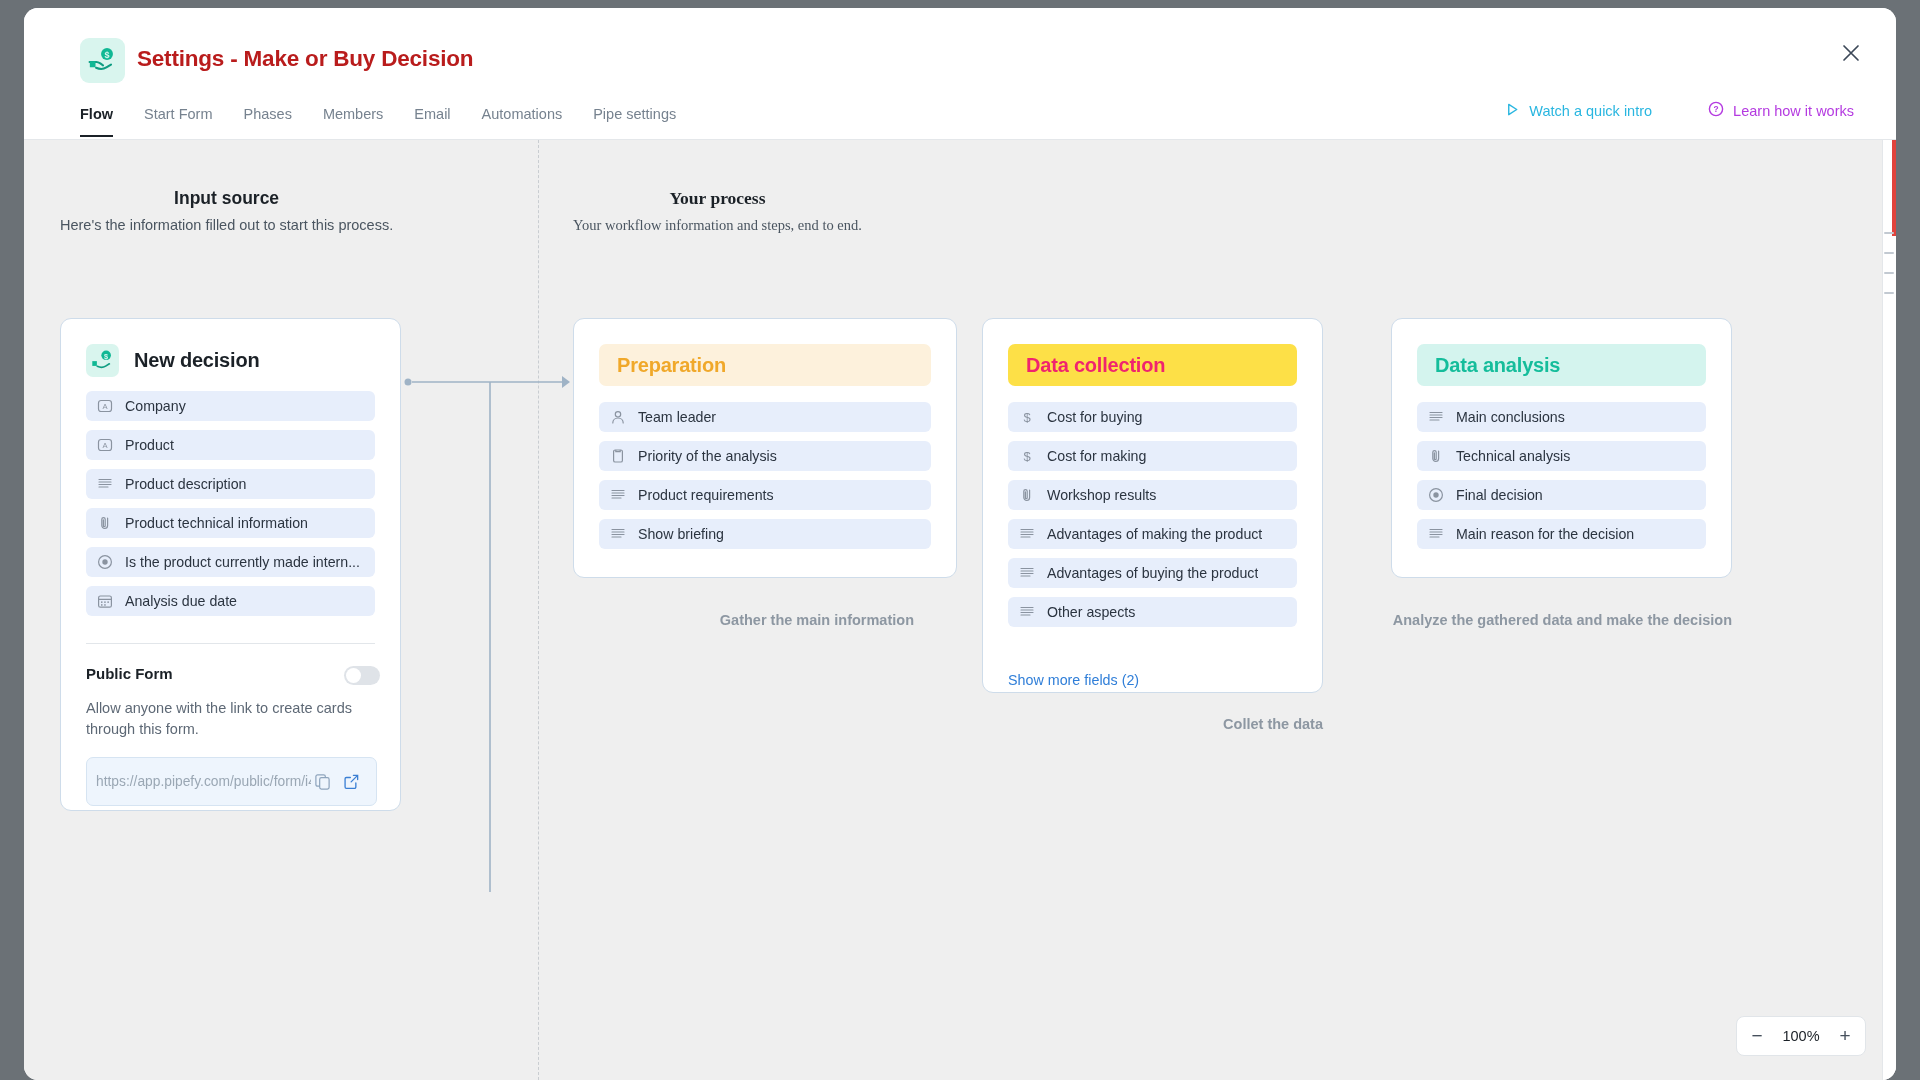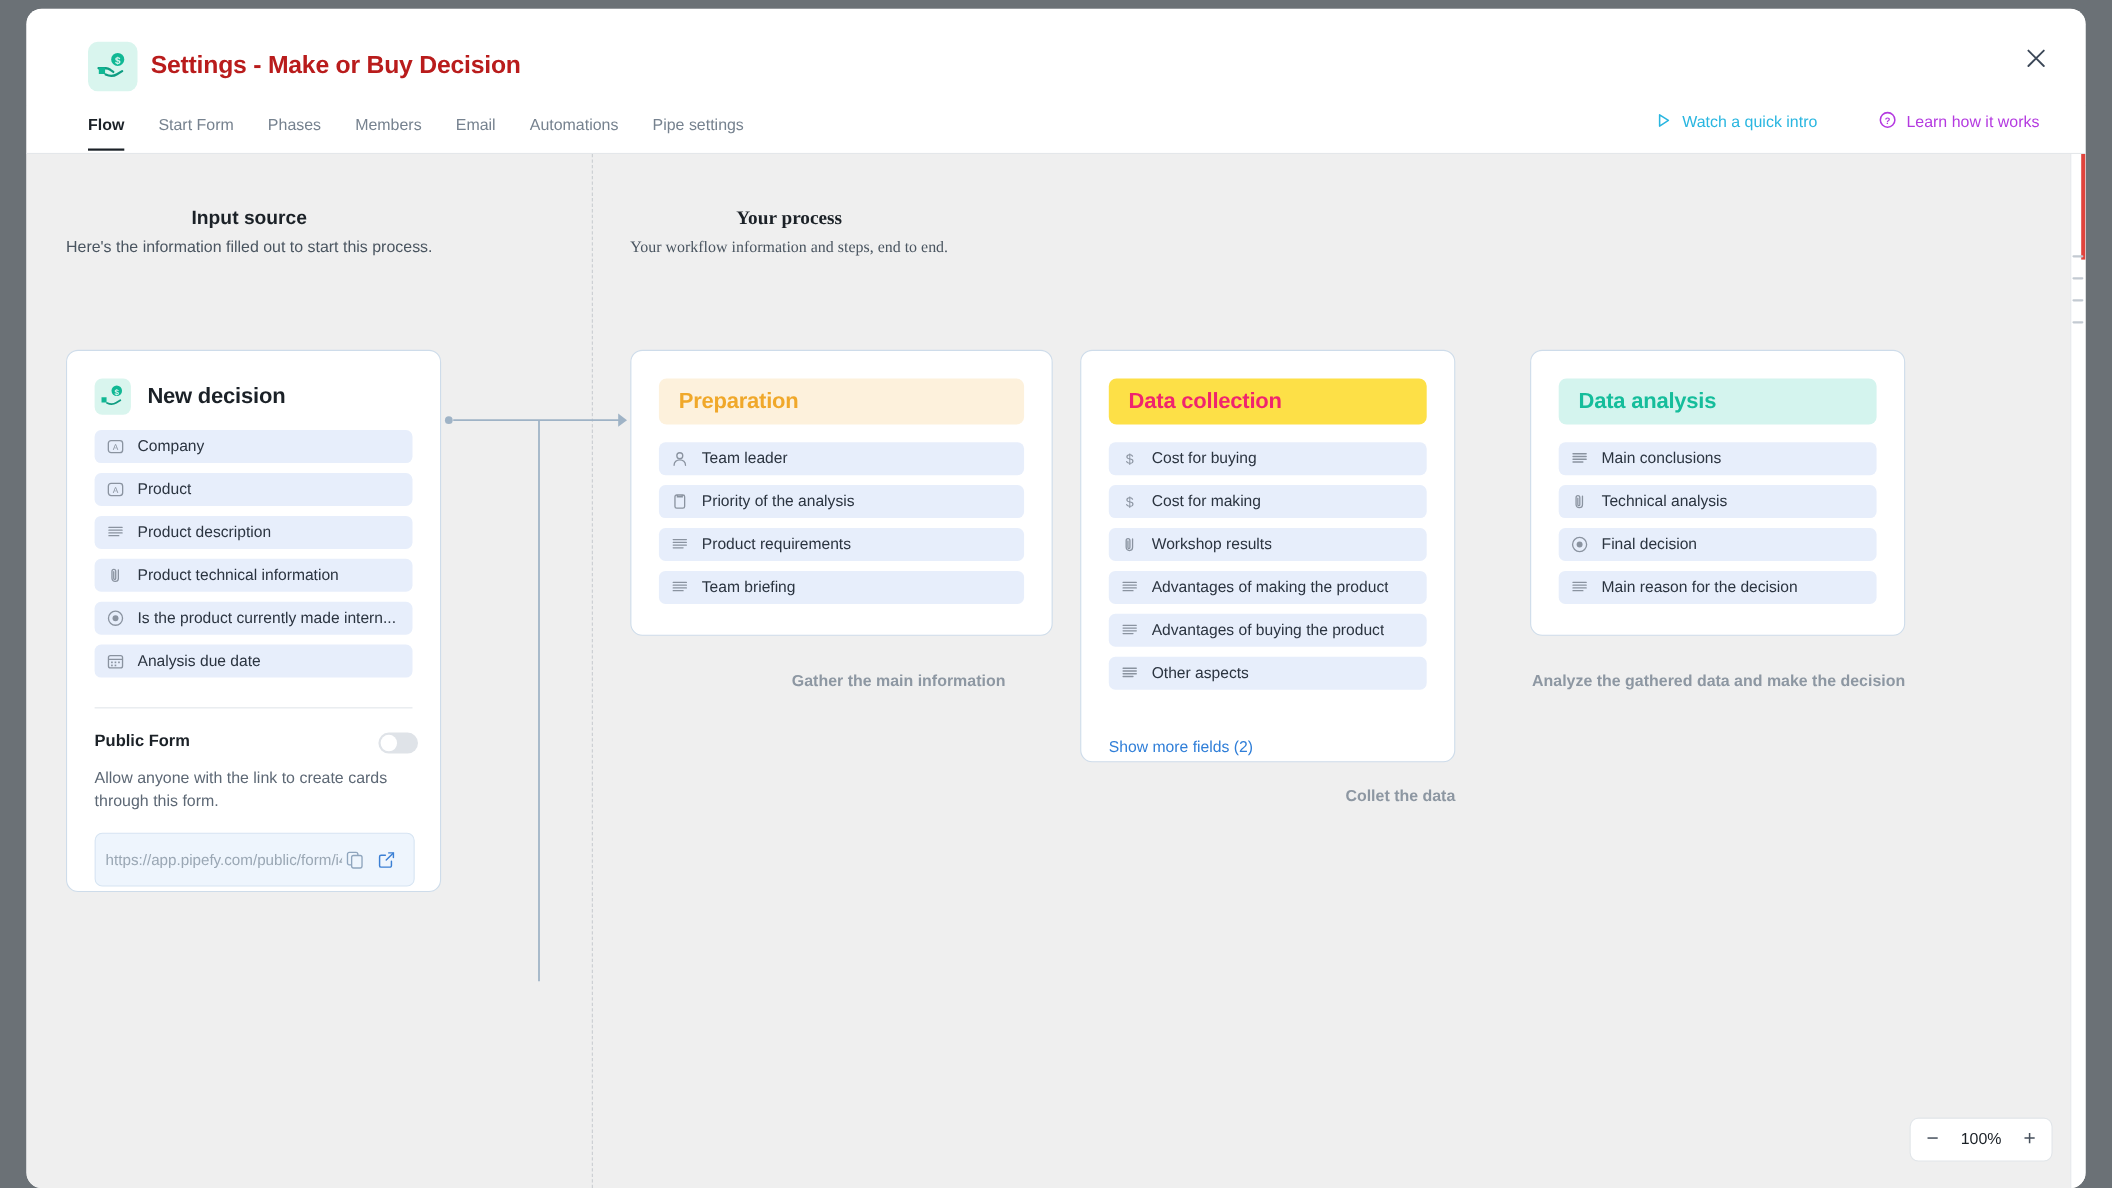--- a/index.html
+++ b/index.html
@@ -379,21 +379,21 @@
           <span class="fi">
             <svg width="16" height="16" viewBox="0 0 16 16">
                 <g stroke="#8a93a0" stroke-width="1.15" stroke-linecap="round">
                   <path d="M2 3.5h12"></path>
                   <path d="M2 6h12"></path>
                   <path d="M2 8.5h12"></path>
                   <path d="M2 11h9"></path>
                 </g>
               </svg>
           </span>
-          <span class="flabel">Team briefing</span>
+          <span class="flabel">Show briefing</span>
         </div>
       </div>
     </div>
     <div class="card-caption" style="left:549px; top:470px; width:341px;">Gather the main information</div>
 
     <div class="card" id="card-data">
       <div class="phase-head ph-pink">Data collection</div>
       <div class="fields" style="top:83px;">
         <div class="field">
           <span class="fi">

